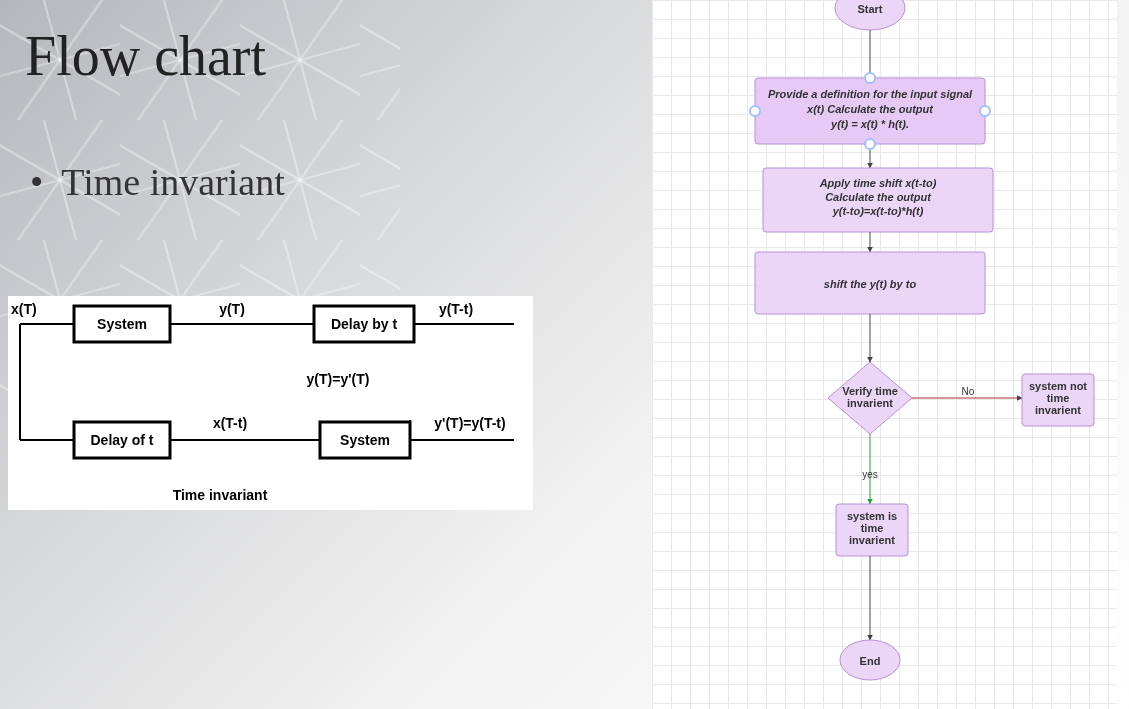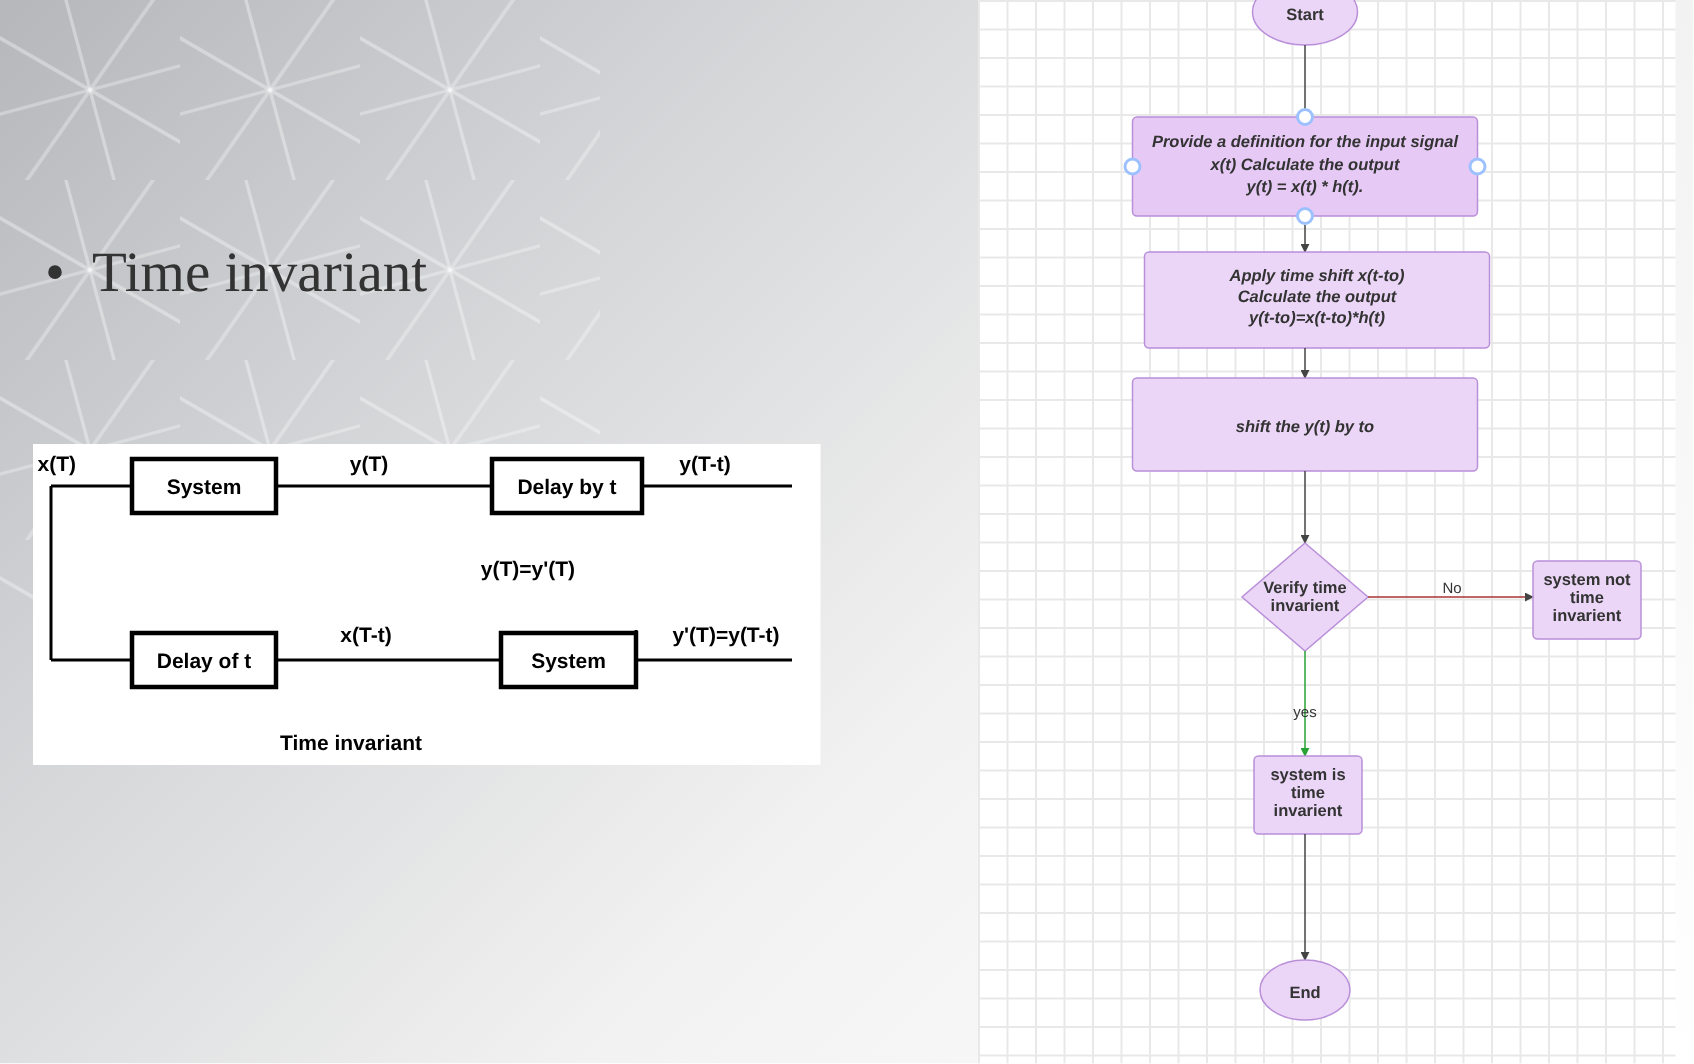--- a/index.html
+++ b/index.html
@@ -9,37 +9,38 @@
     background:
       linear-gradient(30deg,transparent 49%,rgba(255,255,255,.35) 49.5%,rgba(255,255,255,.35) 50.5%,transparent 51%),
       linear-gradient(75deg,transparent 49%,rgba(255,255,255,.35) 49.5%,rgba(255,255,255,.35) 50.5%,transparent 51%),
       linear-gradient(125deg,transparent 49%,rgba(255,255,255,.3) 49.5%,rgba(255,255,255,.3) 50.5%,transparent 51%),
       linear-gradient(165deg,transparent 49%,rgba(255,255,255,.3) 49.5%,rgba(255,255,255,.3) 50.5%,transparent 51%);
     background-size:120px 120px}
   .title{position:absolute;left:25px;top:24px;font-size:56px;color:#222}
   .bullet{position:absolute;left:30px;top:160px;font-size:38px;color:#333}
   .bullet::before{content:"\2022";margin-right:18px}
   
-  .bd{position:absolute;left:22px;top:296px;width:525px;height:214px;background:#fff}
+  .bd{position:absolute;left:8px;top:296px;width:525px;height:214px;background:#fff}
   .bd svg{display:block}
   .bd text{font-family:Arial,Helvetica,sans-serif;font-weight:700;font-size:14px;fill:#000}
   .bd .cap{font-size:14px}
   
   .fc{position:absolute;right:12px;top:0;width:465px;height:709px;background:#fff;
       background-image:linear-gradient(#e8e8e8 1px,transparent 1px),linear-gradient(90deg,#e8e8e8 1px,transparent 1px);
       background-size:19px 19px}
   .fc svg{display:block}
   .fc text{font-family:Arial,Helvetica,sans-serif;font-size:11px;fill:#333;font-weight:700}
   .fc .lab{font-style:italic}
   .fc .edge{font-size:10px;fill:#333;font-weight:400}
 </style>
 </head>
 <body>
 
 <div class="page">
+  <div class="title">Flow chart</div>
   <div class="bullet">Time invariant</div>
 
   <div class="bd">
     <svg width="525" height="214" viewBox="0 0 525 214">
 
       <text x="3" y="18"><tspan>x(T)</tspan></text>
       <line x1="12" y1="28" x2="66" y2="28" stroke="#000" stroke-width="2"></line>
       <rect x="66" y="10" width="96" height="36" fill="none" stroke="#000" stroke-width="3"></rect>
       <text x="114" y="33" text-anchor="middle"><tspan>System</tspan></text>
       <line x1="162" y1="28" x2="306" y2="28" stroke="#000" stroke-width="2"></line>

